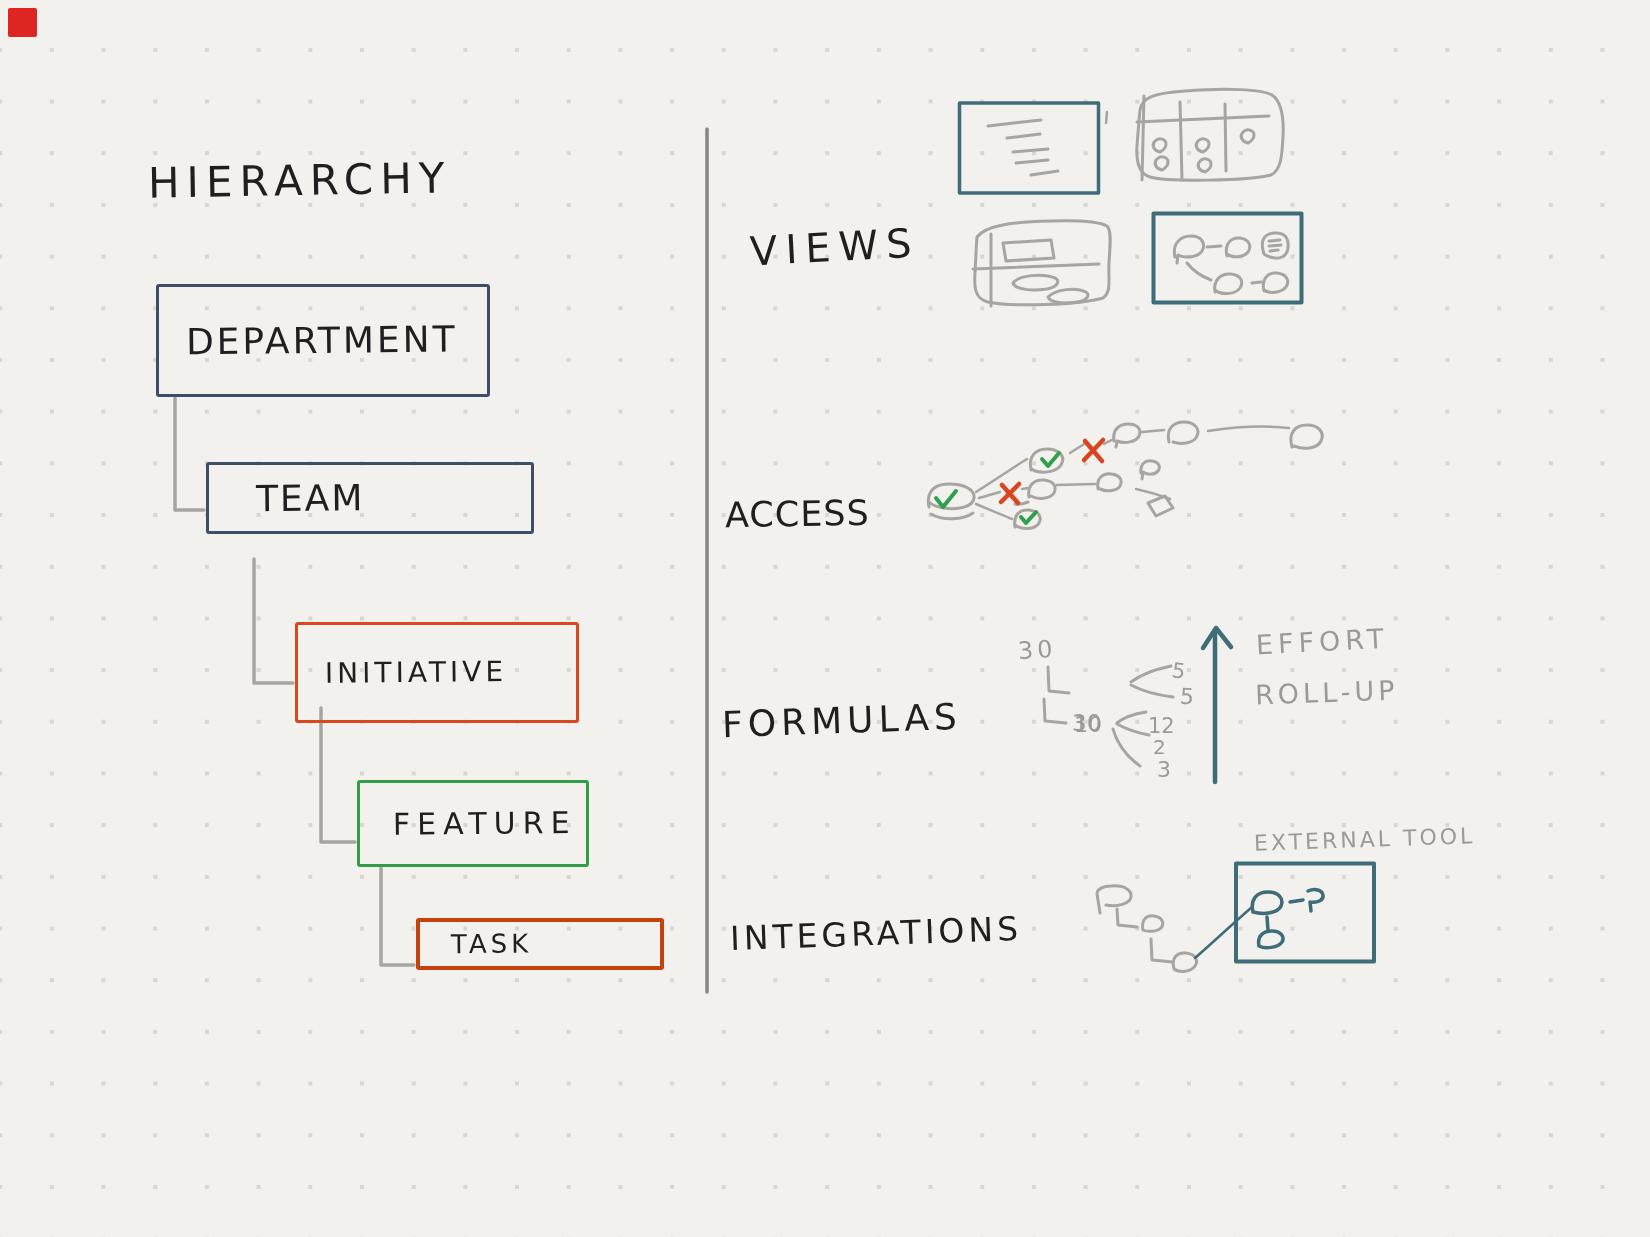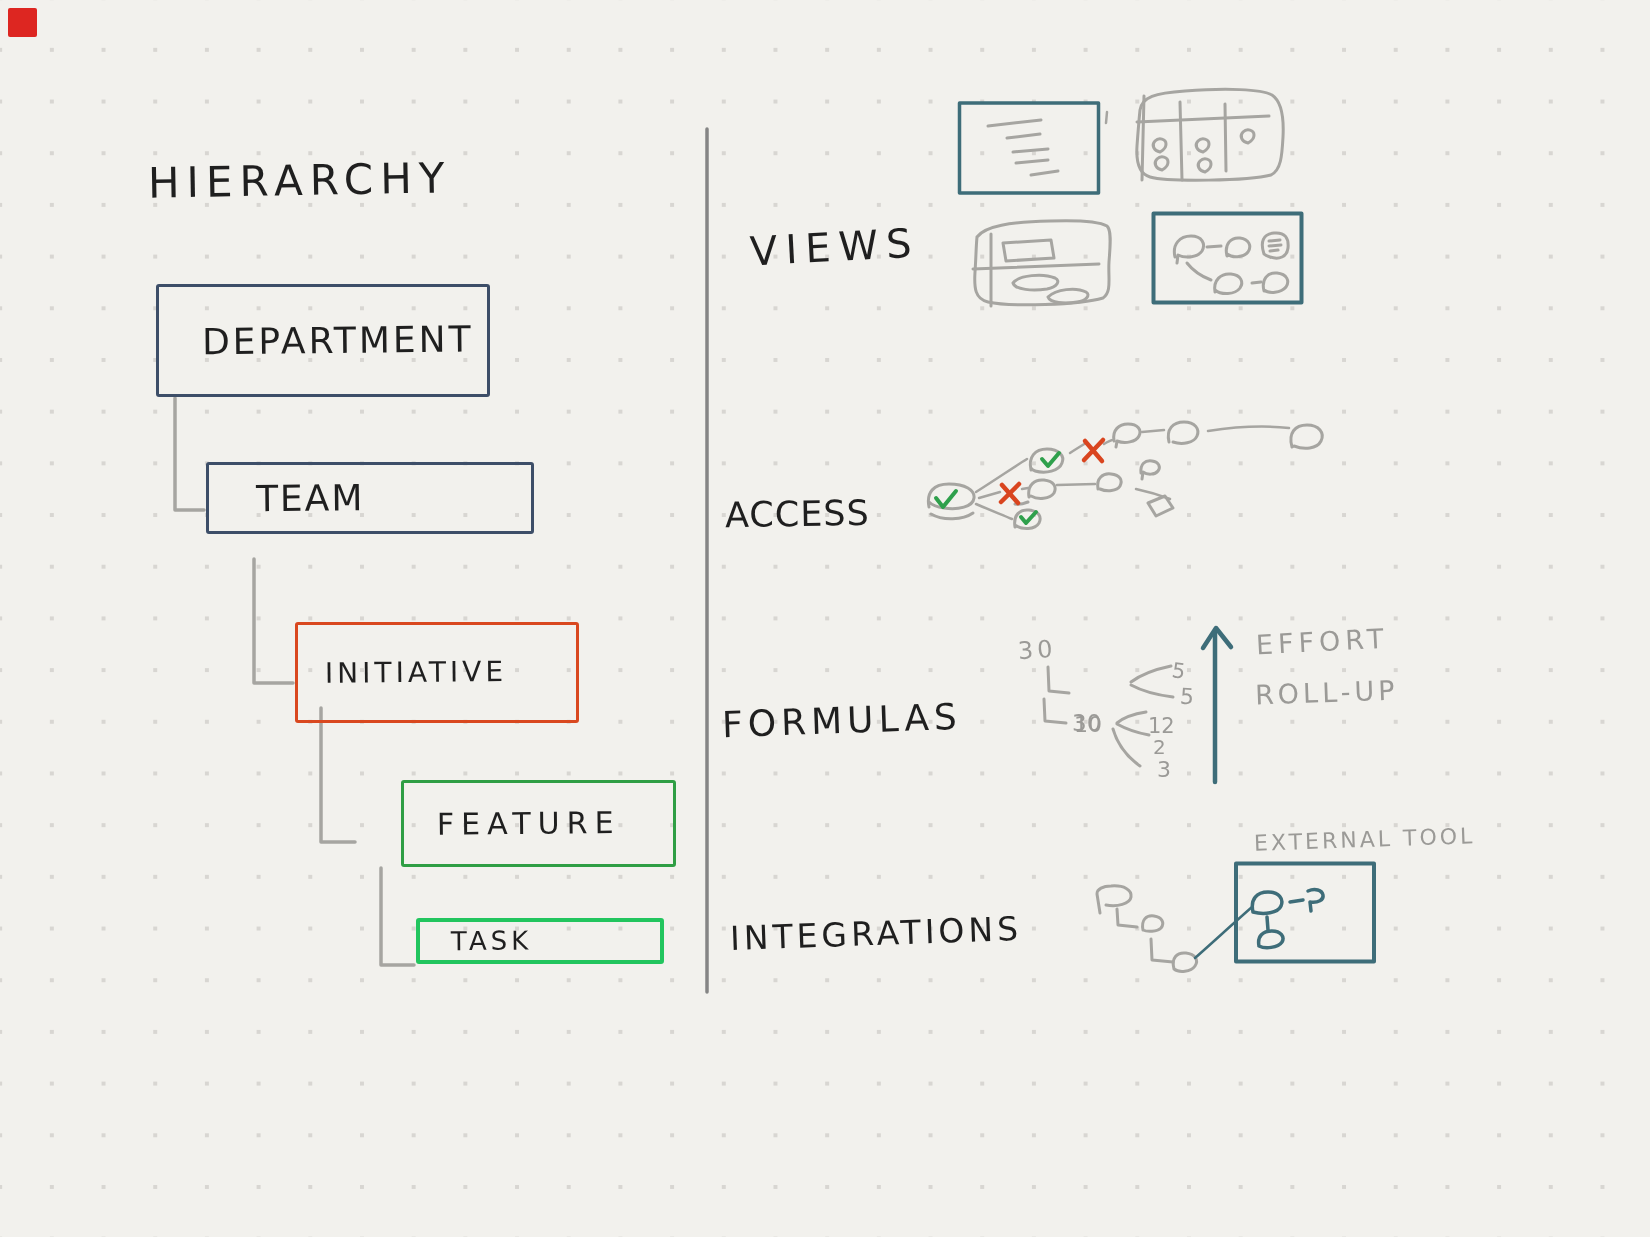--- a/index.html
+++ b/index.html
@@ -12,29 +12,29 @@
     font-family:"DejaVu Sans",sans-serif;
     color:#1f1f1f;
   }
   .abs{position:absolute;}
   svg.layer{position:absolute;left:0;top:0;width:1650px;height:1237px;}
   .hand{white-space:nowrap;}
   
   .node{position:absolute;border-style:solid;border-radius:3px;background:transparent;
         display:flex;align-items:center;box-sizing:border-box;}
   .node .lbl{transform:rotate(-0.6deg);}
-  .n-dept{left:156px;top:284px;width:334px;height:113px;border:3.5px solid #3d4e68;padding-left:16px;}
+  .n-dept{left:156px;top:284px;width:334px;height:113px;border:3.5px solid #3d4e68;}
   .n-dept .lbl{font-size:36px;letter-spacing:3px;padding-left:27px;}
   .n-team{left:206px;top:462px;width:328px;height:72px;border:3.5px solid #3d4e68;}
   .n-team .lbl{font-size:36px;letter-spacing:2px;padding-left:47px;}
   .n-init{left:295px;top:622px;width:284px;height:101px;border:3.5px solid #d9481f;}
   .n-init .lbl{font-size:28px;letter-spacing:4px;padding-left:27px;}
-  .n-feat{left:357px;top:780px;width:275px;height:87px;border:3.5px solid #2f9e44;margin-left:44px;}
+  .n-feat{left:357px;top:780px;width:232px;height:87px;border:3.5px solid #2f9e44;}
   .n-feat .lbl{font-size:30px;letter-spacing:7px;padding-left:33px;}
-  .n-task{left:416px;top:918px;width:248px;height:46px;border:4px solid #22c55e;}
+  .n-task{left:416px;top:918px;width:248px;height:52px;border:4px solid #c2410c;}
   .n-task .lbl{font-size:26px;letter-spacing:4px;padding-left:31px;}
   
   .title{left:148px;top:156px;font-size:42px;letter-spacing:7px;transform:rotate(-1deg);}
   .sec{color:#1f1f1f;}
   .sec-views{left:750px;top:224px;font-size:40px;letter-spacing:8px;transform:rotate(-3deg);}
   .sec-access{left:725px;top:494px;font-size:35px;letter-spacing:1px;transform:rotate(-1deg);}
   .sec-formulas{left:722px;top:700px;font-size:36px;letter-spacing:5px;transform:rotate(-2deg);}
   .sec-integrations{left:730px;top:914px;font-size:33px;letter-spacing:4px;transform:rotate(-2deg);}
   
   .gray{color:#9b9a97;}

